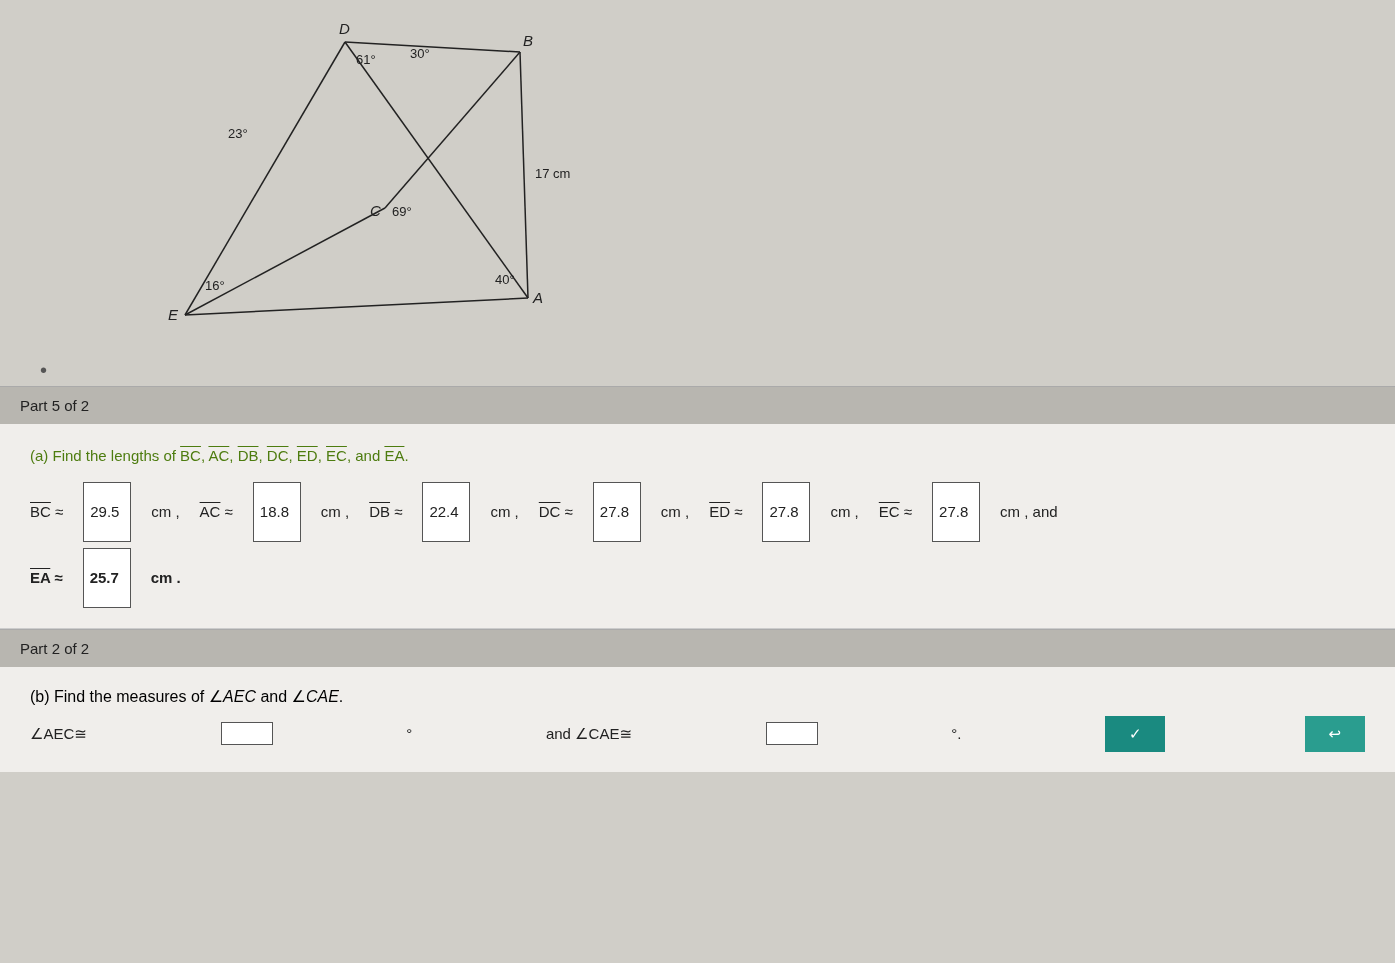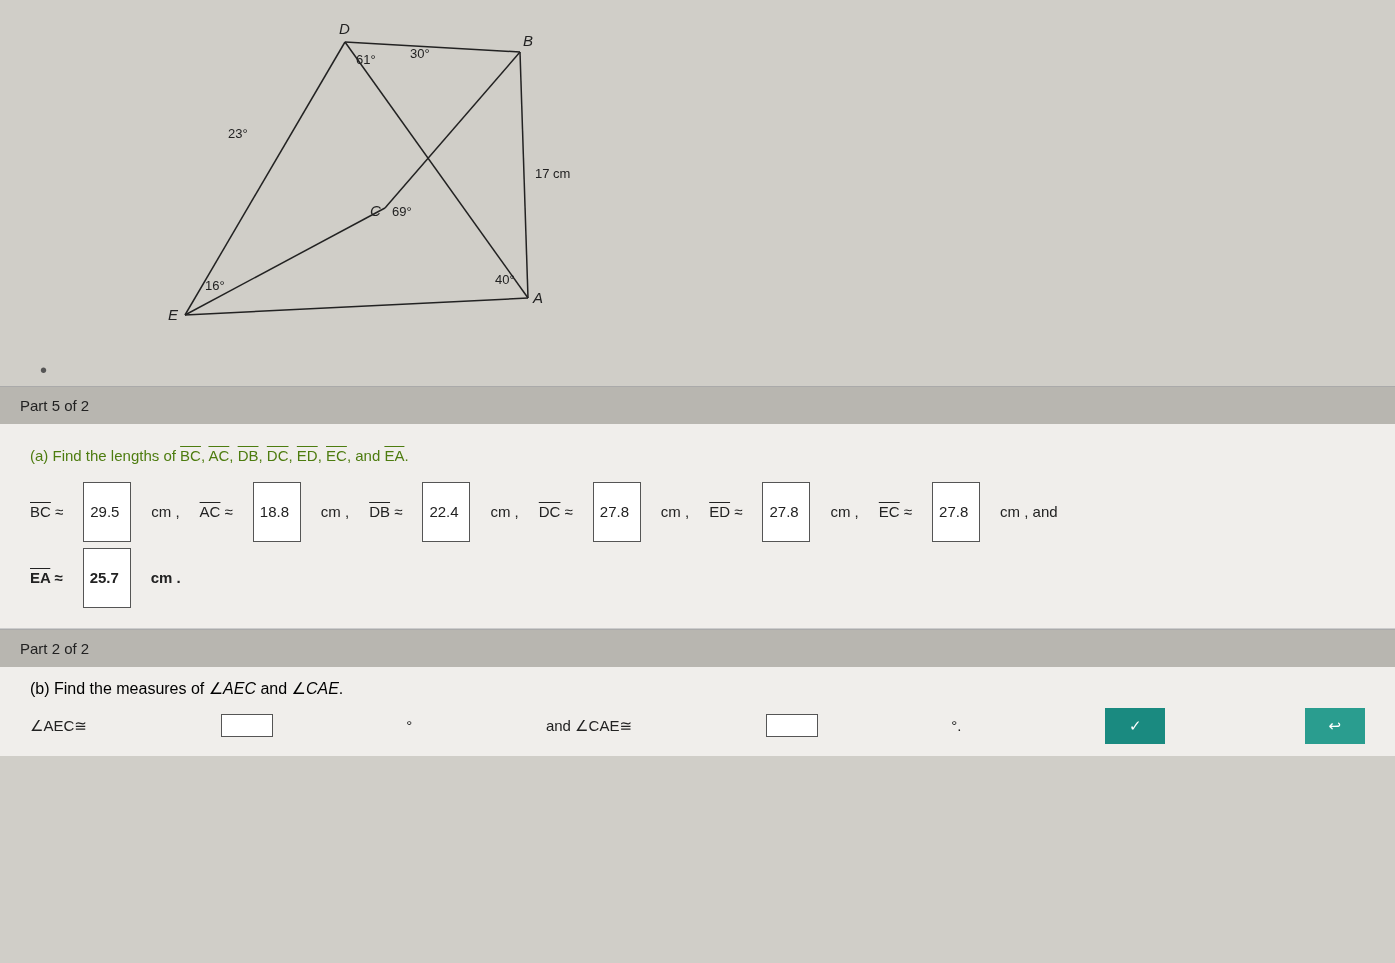--- a/index.html
+++ b/index.html
@@ -141,21 +141,21 @@
       height: 36px;
     }
 
     
     .diagram-svg {
       display: block;
     }
 
     .part2-body {
       background-color: #f0eeeb;
-      padding: 12px 30px;
+      padding: 20px 30px;
     }
   </style>
 </head>
 <body>
 
 <div class="dots-container">
   <svg width="500" height="300" viewBox="0 0 500 300">
 
     <circle cx="420" cy="30" r="14" fill="#b8b6b2" opacity="0.7"></circle>
     <circle cx="460" cy="30" r="14" fill="#b8b6b2" opacity="0.7"></circle>

